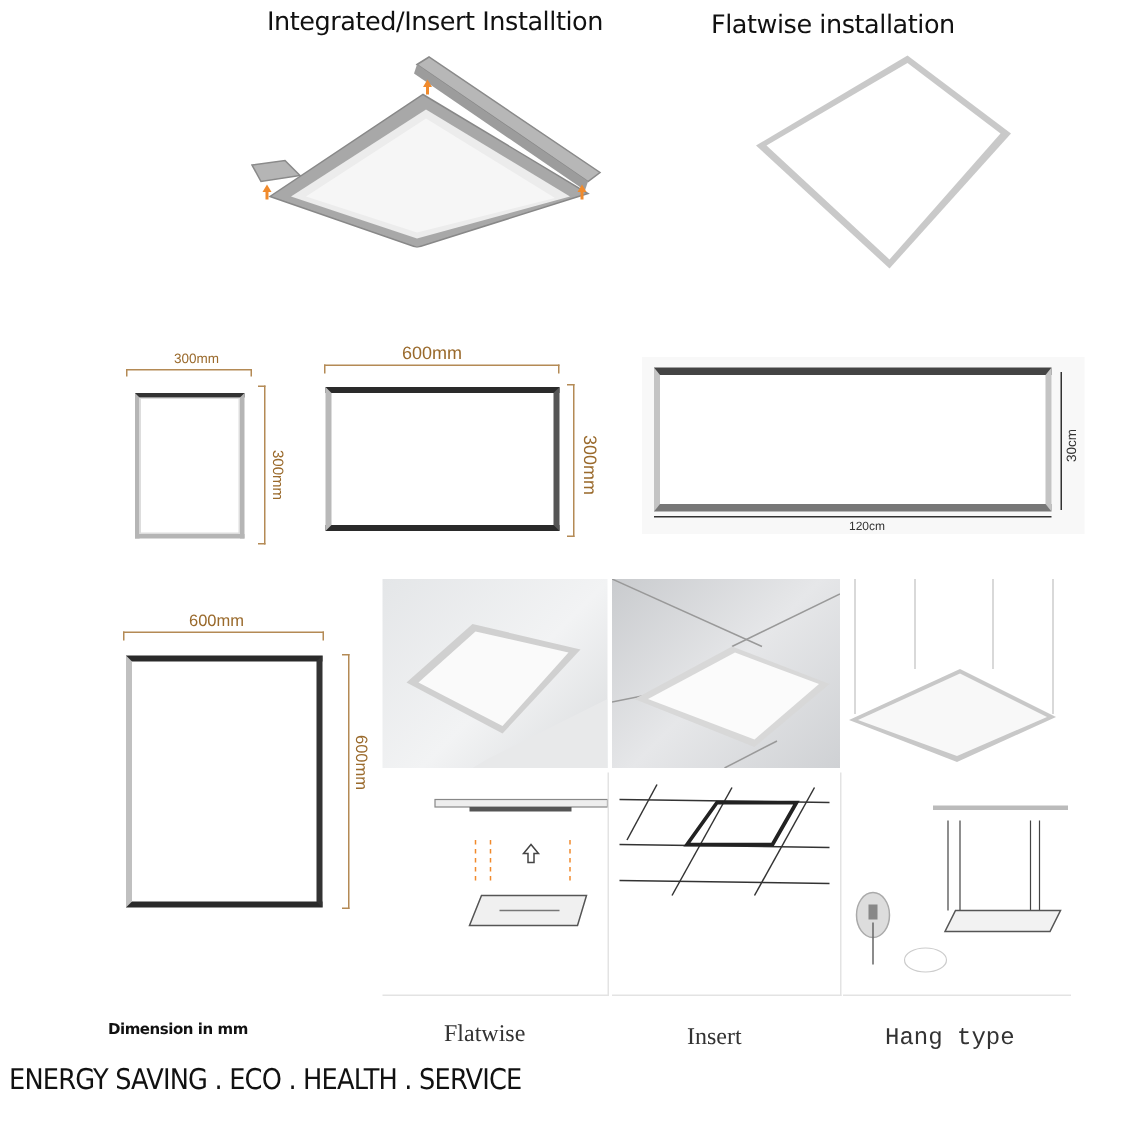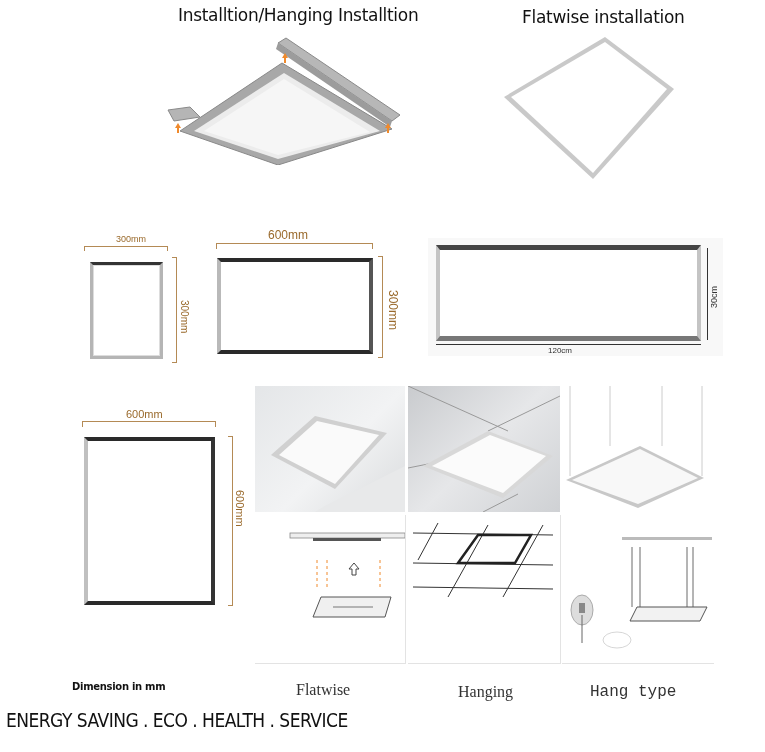--- a/index.html
+++ b/index.html
@@ -8,22 +8,22 @@
   .heading { font-family:"DejaVu Sans", sans-serif; font-size:17px; color:#111; white-space:nowrap; letter-spacing:-0.3px; }
   .dim-label { font-family:"Liberation Sans", sans-serif; color:#9a6a2c; white-space:nowrap; }
   .caption-serif { font-family:"Liberation Serif", serif; font-size:16px; color:#333; white-space:nowrap; }
   .panel-frame { position:absolute; background:#fff; box-sizing:border-box; }
   .photo { position:absolute; overflow:hidden; }
   svg { display:block; }
 </style>
 </head>
 <body>
 
-<div class="abs heading" style="left:178px; top:5px;">Installtion/Hanging Installtion</div>
-<div class="abs heading" style="left:522px; top:7px;">Flatwise installation</div>
+<div class="abs heading" style="left:178px; top:5px;">Integrated/Insert Installtion</div>
+<div class="abs heading" style="left:474px; top:7px;">Flatwise installation</div>
 
 <div class="abs" style="left:160px; top:35px; width:260px; height:130px;">
   <svg width="260" height="130" viewBox="0 0 260 130">
 
     <polygon points="118,8 126,3 240,80 232,86" fill="#b7b7b7" stroke="#8a8a8a" stroke-width="1"></polygon>
     <polygon points="118,8 232,86 230,92 116,14" fill="#9c9c9c"></polygon>
 
     <polygon points="8,75 30,72 40,82 14,86" fill="#b5b5b5" stroke="#8a8a8a" stroke-width="1"></polygon>
 
     <polygon points="122,28 232,94 118,130 20,96" fill="#a8a8a8" stroke="#888" stroke-width="1"></polygon>
@@ -58,21 +58,21 @@
 
 <div class="dim-label abs" style="left:268px; top:228px; font-size:12px;">600mm</div>
 <div class="abs" style="left:216px; top:243px; width:155px; height:5px; border:1px solid #b48a55; border-bottom:none;"></div>
 <div class="panel-frame" style="left:217px; top:258px; width:156px; height:96px; border:4px solid #b9b9b9; border-top-color:#2a2a2a; border-right-color:#555; border-bottom-color:#2a2a2a;"></div>
 <div class="abs" style="left:378px; top:256px; width:4px; height:100px; border:1px solid #b48a55; border-left:none;"></div>
 <div class="dim-label abs" style="left:400px; top:290px; font-size:12px; transform:rotate(90deg); transform-origin:left top;">300mm</div>
 
 <div class="abs" style="left:428px; top:238px; width:295px; height:118px; background:#f8f8f8;"></div>
 <div class="panel-frame" style="left:436px; top:245px; width:265px; height:96px; border:4px solid #c4c4c4; border-top:5px solid #444; border-bottom:5px solid #777;"></div>
 <div class="abs" style="left:436px; top:344px; width:265px; height:1px; background:#333;"></div>
-<div class="dim-label abs" style="left:548px; top:346px; font-size:8px; color:#333;">120cm</div>
+<div class="dim-label abs" style="left:566px; top:346px; font-size:8px; color:#333;">120cm</div>
 <div class="abs" style="left:707px; top:248px; width:1px; height:92px; background:#333;"></div>
 <div class="dim-label abs" style="left:722px; top:280px; font-size:9px; color:#333; transform:rotate(-90deg); transform-origin:left top; top:308px; left:709px;">30cm</div>
 
 <div class="dim-label abs" style="left:126px; top:408px; font-size:11px;">600mm</div>
 <div class="abs" style="left:82px; top:421px; width:132px; height:5px; border:1px solid #b48a55; border-bottom:none;"></div>
 <div class="panel-frame" style="left:84px; top:437px; width:131px; height:168px; border:4px solid #c0c0c0; border-top-color:#2a2a2a; border-right-color:#333; border-bottom-color:#2a2a2a;"></div>
 <div class="abs" style="left:228px; top:436px; width:4px; height:168px; border:1px solid #b48a55; border-left:none;"></div>
 <div class="dim-label abs" style="left:246px; top:490px; font-size:11px; transform:rotate(90deg); transform-origin:left top;">600mm</div>
 
 <div class="photo" style="left:255px; top:386px; width:150px; height:126px; background:linear-gradient(135deg,#e4e6e8 0%,#f2f3f4 55%,#d9dbdd 100%);">
@@ -140,16 +140,16 @@
       <ellipse cx="20" cy="95" rx="11" ry="15" fill="#ddd" stroke="#aaa" stroke-width="1"></ellipse>
       <rect x="17" y="88" width="6" height="10" fill="#888"></rect>
       <line x1="20" y1="100" x2="20" y2="128" stroke="#666" stroke-width="1"></line>
     </g>
     <ellipse cx="55" cy="125" rx="14" ry="8" fill="none" stroke="#ccc" stroke-width="0.8"></ellipse>
   </svg>
 </div>
 
 <div class="abs" style="left:72px; top:681px; font-family:'DejaVu Sans', sans-serif; font-weight:bold; font-size:10px; color:#111; white-space:nowrap; letter-spacing:-0.3px;">Dimension in  mm</div>
 <div class="abs caption-serif" style="left:296px; top:681px;text-align:right;">Flatwise</div>
-<div class="abs caption-serif" style="left:458px; top:683px;">Hanging</div>
+<div class="abs caption-serif" style="left:458px; top:683px;">Insert</div>
 <div class="abs caption-serif" style="left:590px; top:683px;font-family:Liberation Mono, monospace;">Hang type</div>
 
 <div class="abs" style="left:6px; top:709px; font-family:'DejaVu Sans', sans-serif; font-size:19px; color:#111; white-space:nowrap; letter-spacing:-0.6px; transform:scaleX(0.9); transform-origin:left top;">ENERGY SAVING . ECO . HEALTH . SERVICE</div>
 
 </body></html>

